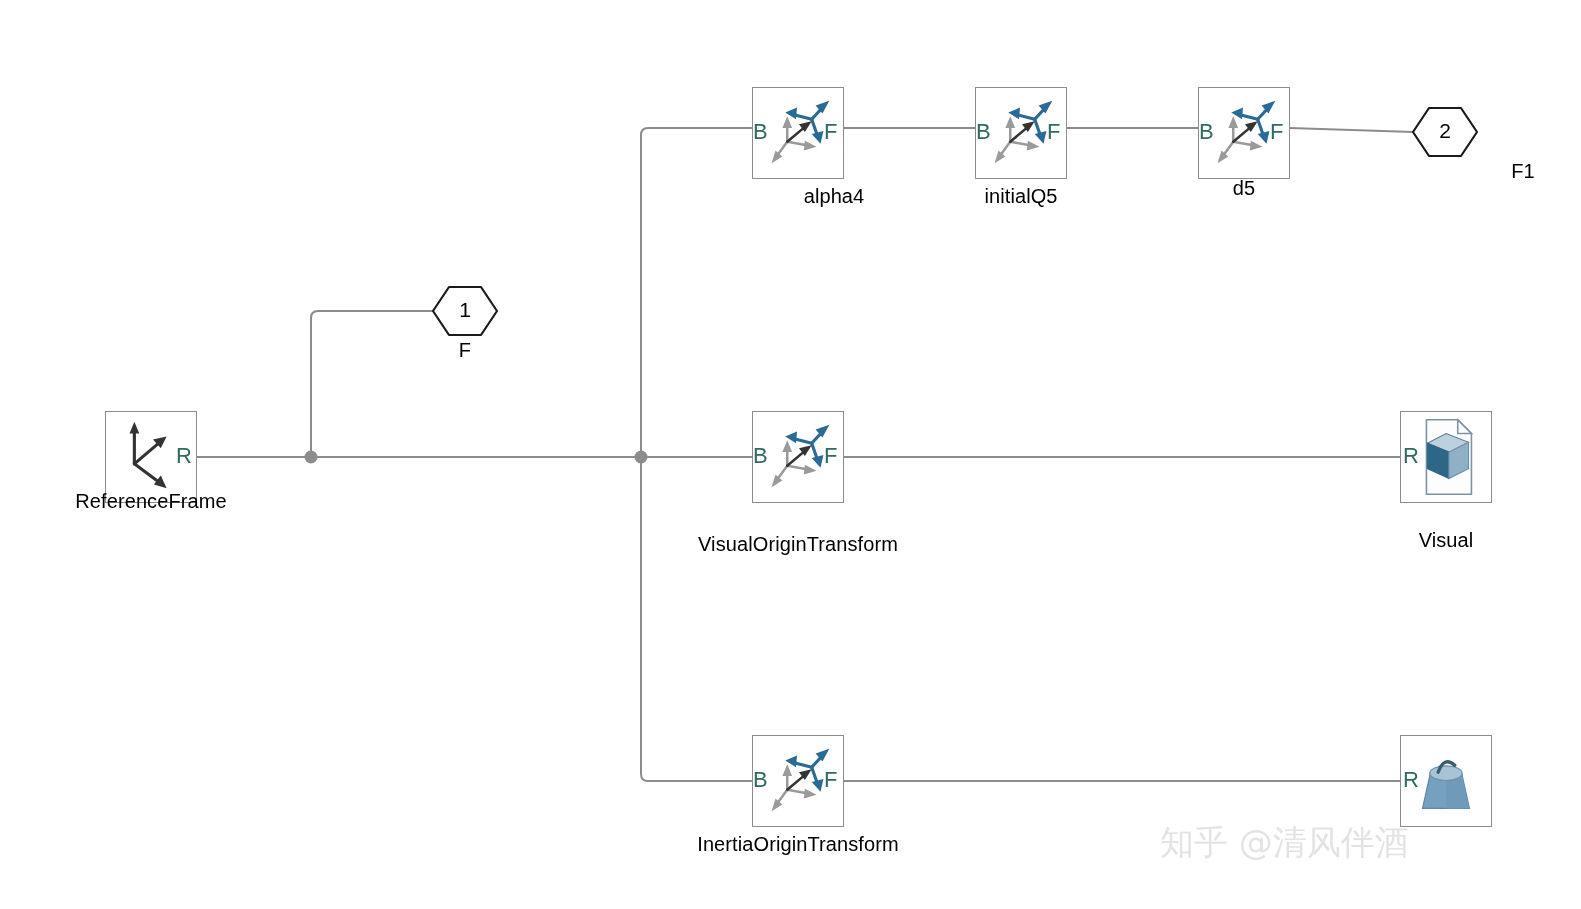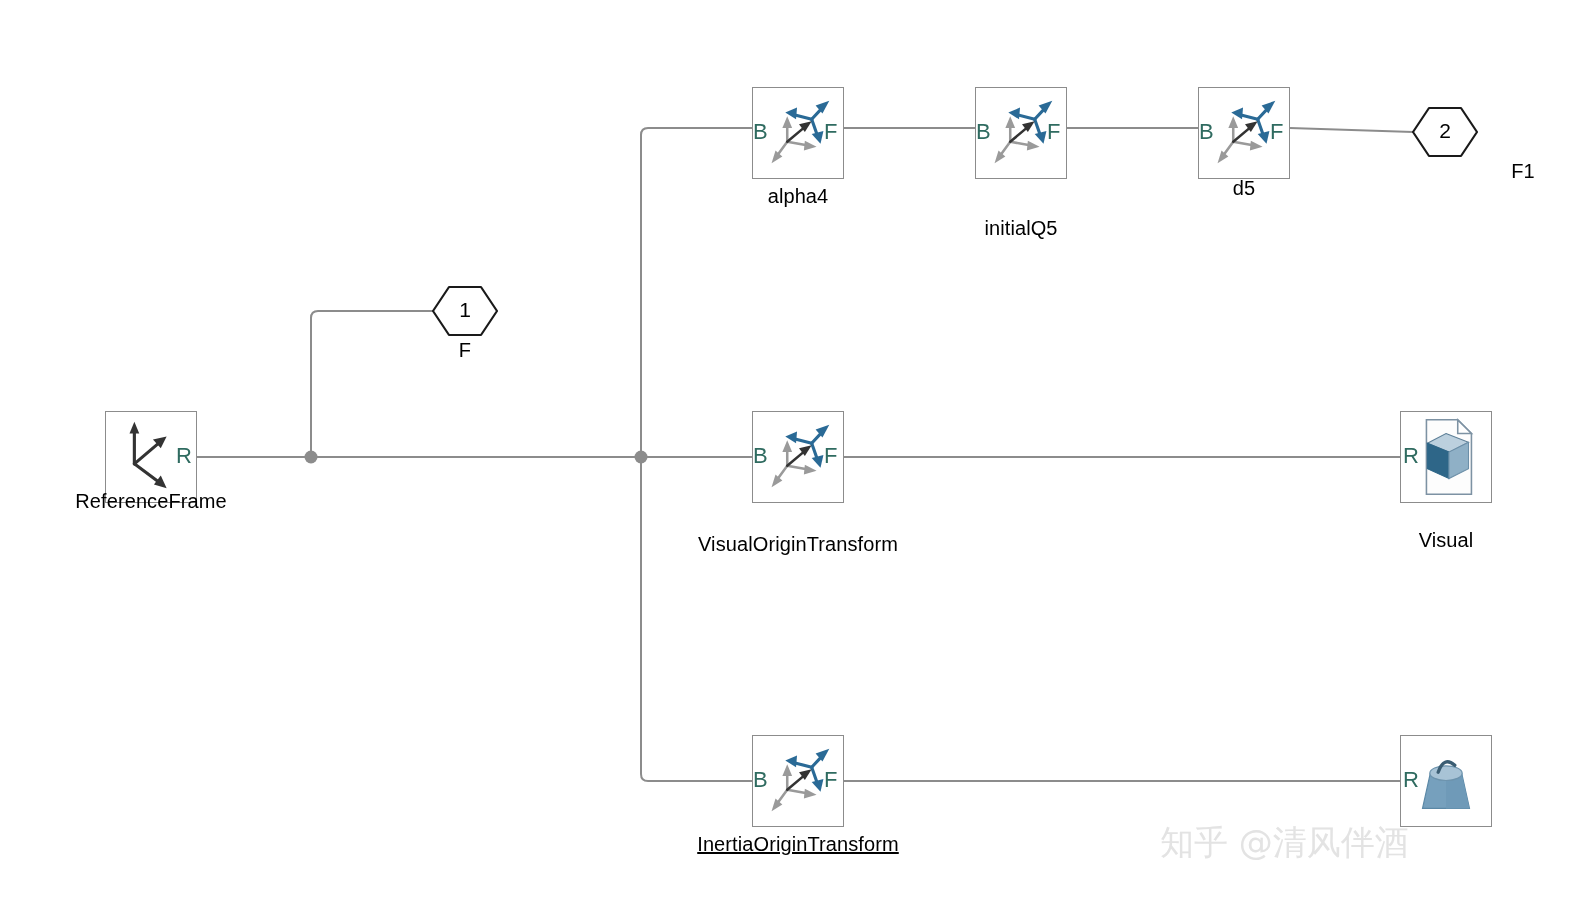--- a/index.html
+++ b/index.html
@@ -147,21 +147,21 @@
           <polygon points="69,57 72,44 60,47" fill="#2a6a96" stroke="none"></polygon>
       </g>
       <g stroke="#333333" stroke-width="2.6" fill="none" stroke-linecap="round">
         <line x1="35" y1="55" x2="54" y2="39"></line>
           <polygon points="60,34 47,37 53,45" fill="#333333" stroke="none"></polygon>
       </g>
     </svg>
   </div>
   <div class="port-label" style="left:753px;top:121px;">B</div>
   <div class="port-label" style="left:824px;top:121px;">F</div>
-  <div class="blk-label" style="left:698px;top:184px;width:200px;">alpha4</div>
+  <div class="blk-label" style="left:734px;top:184px;width:200px;">alpha4</div>
 
   <div class="block" style="left:975px;top:87px;width:92px;height:92px;">
     <svg class="blk-icon" viewBox="0 0 92 92" xmlns="http://www.w3.org/2000/svg">
       <g stroke="#9a9a9a" stroke-width="2.6" fill="none" stroke-linecap="round">
         <line x1="35" y1="55" x2="35" y2="36"></line>
           <polygon points="35,29 30,41 40,41" fill="#9a9a9a" stroke="none"></polygon>
         <line x1="35" y1="55" x2="58" y2="59"></line>
           <polygon points="65,60 53,54 52,64" fill="#9a9a9a" stroke="none"></polygon>
         <line x1="35" y1="55" x2="24" y2="70"></line>
           <polygon points="19,77 30,70 23,64" fill="#9a9a9a" stroke="none"></polygon>
@@ -175,21 +175,21 @@
           <polygon points="69,57 72,44 60,47" fill="#2a6a96" stroke="none"></polygon>
       </g>
       <g stroke="#333333" stroke-width="2.6" fill="none" stroke-linecap="round">
         <line x1="35" y1="55" x2="54" y2="39"></line>
           <polygon points="60,34 47,37 53,45" fill="#333333" stroke="none"></polygon>
       </g>
     </svg>
   </div>
   <div class="port-label" style="left:976px;top:121px;">B</div>
   <div class="port-label" style="left:1047px;top:121px;">F</div>
-  <div class="blk-label" style="left:921px;top:184px;width:200px;margin-top:32px;">initialQ5</div>
+  <div class="blk-label" style="left:921px;top:184px;width:200px;">initialQ5</div>
 
   <div class="block" style="left:1198px;top:87px;width:92px;height:92px;">
     <svg class="blk-icon" viewBox="0 0 92 92" xmlns="http://www.w3.org/2000/svg">
       <g stroke="#9a9a9a" stroke-width="2.6" fill="none" stroke-linecap="round">
         <line x1="35" y1="55" x2="35" y2="36"></line>
           <polygon points="35,29 30,41 40,41" fill="#9a9a9a" stroke="none"></polygon>
         <line x1="35" y1="55" x2="58" y2="59"></line>
           <polygon points="65,60 53,54 52,64" fill="#9a9a9a" stroke="none"></polygon>
         <line x1="35" y1="55" x2="24" y2="70"></line>
           <polygon points="19,77 30,70 23,64" fill="#9a9a9a" stroke="none"></polygon>
@@ -259,21 +259,21 @@
           <polygon points="69,57 72,44 60,47" fill="#2a6a96" stroke="none"></polygon>
       </g>
       <g stroke="#333333" stroke-width="2.6" fill="none" stroke-linecap="round">
         <line x1="35" y1="55" x2="54" y2="39"></line>
           <polygon points="60,34 47,37 53,45" fill="#333333" stroke="none"></polygon>
       </g>
     </svg>
   </div>
   <div class="port-label" style="left:753px;top:769px;">B</div>
   <div class="port-label" style="left:824px;top:769px;">F</div>
-  <div class="blk-label" style="left:673px;top:832px;width:250px;text-decoration:underline;">InertiaOriginTransform</div>
+  <div class="blk-label" style="left:673px;top:832px;width:250px;">InertiaOriginTransform</div>
 
   <div class="block" style="left:1400px;top:411px;width:92px;height:92px;">
     <svg class="blk-icon" viewBox="0 0 92 92" xmlns="http://www.w3.org/2000/svg">
 
       <path d="M 26 8 L 58 8 L 72 22 L 72 84 L 26 84 Z" fill="#fdfdfd" stroke="#7d92a3" stroke-width="1.6"></path>
       <path d="M 58 8 L 58 22 L 72 22 Z" fill="#ffffff" stroke="#7d92a3" stroke-width="1.6"></path>
 
       <polygon points="46,22 69,31 49,41 27,32" fill="#bcd0de" stroke="#5d7f97" stroke-width="1.1"></polygon>
       <polygon points="27,32 49,41 49,68 27,58" fill="#2e6688" stroke="#2e6688" stroke-width="1.1"></polygon>
       <polygon points="49,41 69,31 69,58 49,68" fill="#8fb0c6" stroke="#6c8fa8" stroke-width="1.1"></polygon>

